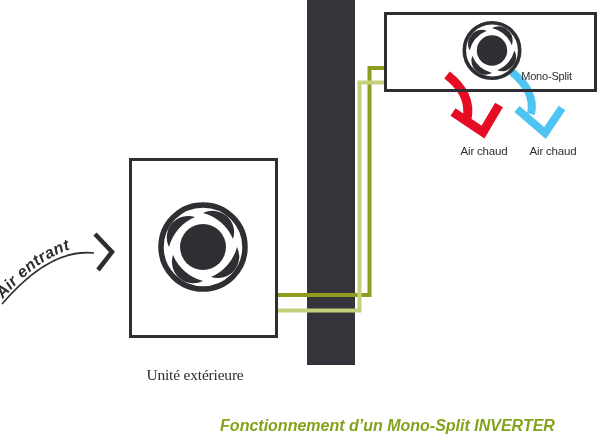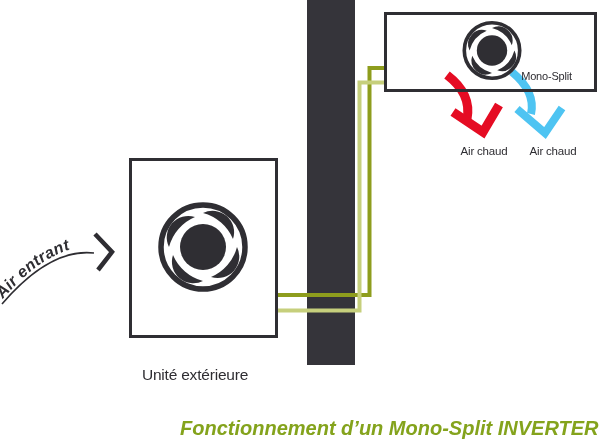--- a/index.html
+++ b/index.html
@@ -6,26 +6,26 @@
   #canvas{
     position:relative;width:600px;height:444px;overflow:hidden;background:#ffffff;
     font-family:"Liberation Sans",sans-serif;
   }
   #scene{position:absolute;left:0;top:0;}
   .lbl{
     position:absolute;color:#2e2d32;text-align:center;
     font-family:"Liberation Sans",sans-serif;
     letter-spacing:-0.2px;white-space:nowrap;
   }
-  .unit-label{font-size:15.5px;width:180px;}
+  .unit-label{font-size:15.5px;width:180px;font-family:Liberation Serif, serif;}
   .small-label{font-size:11.5px;width:80px;}
   .badge-label{font-size:11px;width:93px;text-align:center;}
   #title{
     position:absolute;left:180px;top:417px;width:415px;
-    font-size:20px;font-weight:bold;font-style:italic;
+    font-size:16px;font-weight:bold;font-style:italic;
     color:#84a31c;text-align:center;white-space:nowrap;
     font-family:"Liberation Sans",sans-serif;
   }
   .fan{fill:#2f2e33;}
   .fan-ring{fill:none;stroke:#2f2e33;stroke-width:5.5;}
   .box-stroke{fill:none;stroke:#2f2e33;stroke-width:3;}
   .box-fill{fill:#ffffff;stroke:none;}
   .pipe{fill:none;stroke-width:4;stroke-linejoin:miter;}
   .flow{fill:none;stroke-linecap:butt;stroke-linejoin:miter;}
   #air-in-text{

